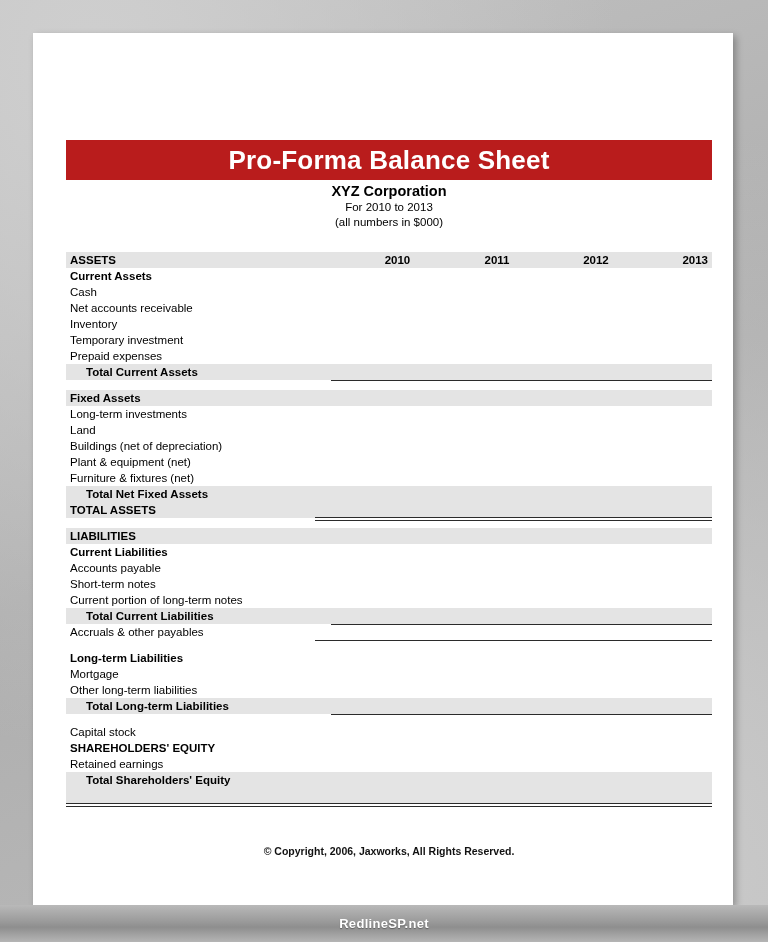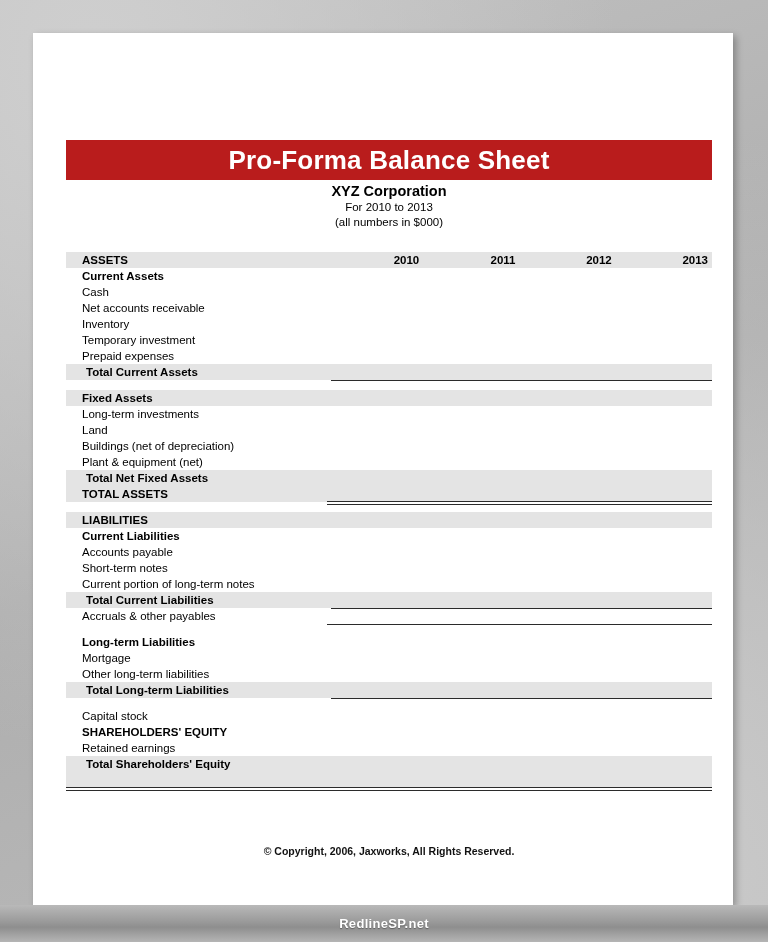--- a/index.html
+++ b/index.html
@@ -86,21 +86,21 @@
     position: relative;
     height: 16px;
     display: flex;
     align-items: center;
     font-size: 11.5px;
     color: #000;
     white-space: nowrap;
   }
   .row .label {
     flex: 0 0 245px;
-    padding-left: 16px;
+    padding-left: 4px;
     overflow: hidden;
   }
   .row .cols {
     flex: 1 1 auto;
     display: flex;
     height: 100%;
   }
   .row .cell {
     flex: 1 1 0;
     text-align: right;
@@ -304,20 +304,29 @@
     </div>
     <div class="row">
       <div class="label">Plant &amp; equipment (net)</div>
       <div class="cols">
         <div class="cell"></div>
         <div class="cell"></div>
         <div class="cell"></div>
         <div class="cell"></div>
       </div>
     </div>
+    <div class="row ul-bot">
+      <div class="label">Furniture &amp; fixtures (net)</div>
+      <div class="cols">
+        <div class="cell"></div>
+        <div class="cell"></div>
+        <div class="cell"></div>
+        <div class="cell"></div>
+      </div>
+    </div>
     <div class="row shade ul-bot">
       <div class="label bold indent1">Total Net Fixed Assets</div>
       <div class="cols">
         <div class="cell"></div>
         <div class="cell"></div>
         <div class="cell"></div>
         <div class="cell"></div>
       </div>
     </div>
     <div class="row shade dbl">

